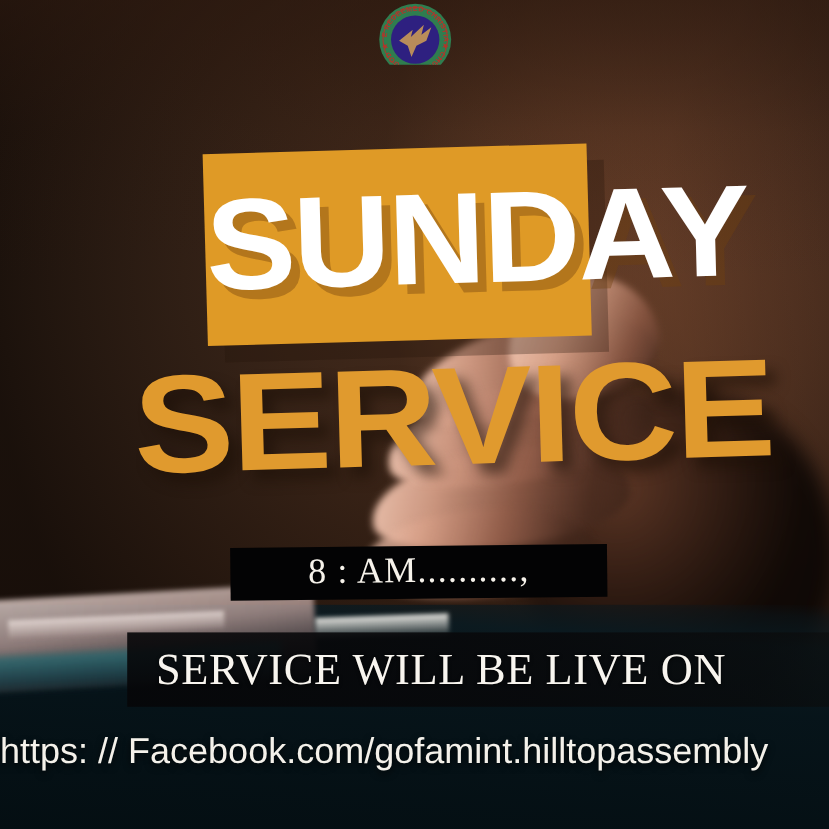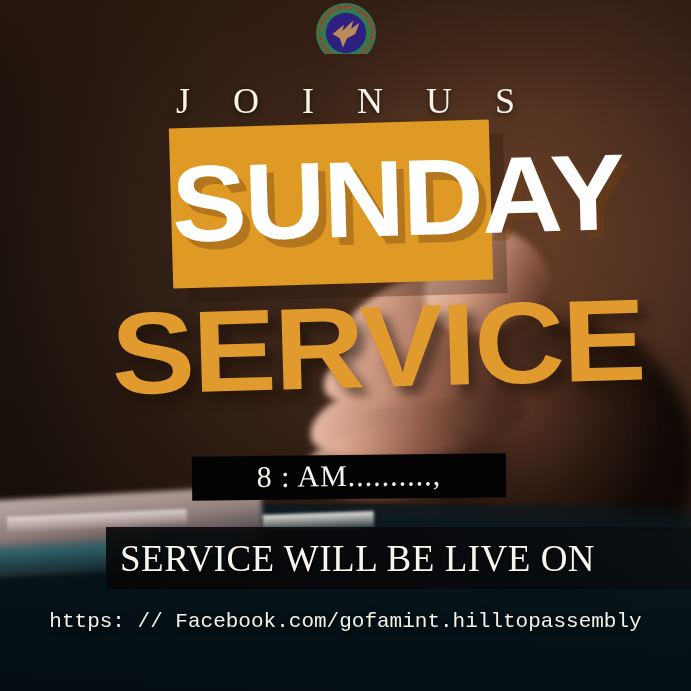--- a/index.html
+++ b/index.html
@@ -244,37 +244,36 @@
     left: 106px;
     top: 527px;
     width: 600px;
     height: 62px;
     background: linear-gradient(90deg, rgba(6,6,8,0.90) 0%, rgba(8,8,10,0.86) 55%, rgba(10,8,8,0.62) 88%, rgba(12,10,8,0.45) 100%);
     z-index: 6;
     display: flex;
     align-items: center;
   }
   .live-text {
-    padding-left: 14px;
+    padding-left: 24px;
     font-family: "Liberation Serif", serif;
     font-size: 37px;
     color: #f8f5ef;
     letter-spacing: 0.5px;
     white-space: nowrap;
     text-shadow: 0 1px 3px rgba(0,0,0,0.7);
   }
 
   .url {
     position: absolute;
     left: 0;
     top: 610px;
     width: 100%;
-    text-align: center;
-    font-family: Liberation Mono, monospace;
-    font-size: 21px;
+    font-family: Liberation Sans, sans-serif;
+    font-size: 30px;
     color: #f4f1ea;
     letter-spacing: 0px;
     white-space: nowrap;
     text-shadow: 0 2px 6px rgba(0,0,0,0.8);
     z-index: 6;
   }
 
   .watermark {
     position: absolute;
     left: 8px;
@@ -322,21 +321,20 @@
       <text font-family="Liberation Sans, sans-serif" font-size="11.5" font-weight="700" fill="#b4342a" letter-spacing="0.6">
         <textPath href="#arcTop" startOffset="50%" text-anchor="middle">THE REDEEMED CHRISTIAN</textPath>
       </text>
       <text font-family="Liberation Sans, sans-serif" font-size="11.5" font-weight="700" fill="#b4342a" letter-spacing="0.6">
         <textPath href="#arcBot" startOffset="50%" text-anchor="middle">★ CHURCH OF GOD ★</textPath>
       </text>
       <path d="M34 62 L56 44 L53 56 L74 36 L70 52 L86 40 L78 62 L62 70 L54 88 L48 70 Z" fill="#b98c5a"></path>
     </svg>
   </div>
 
-  <div class="join-us">J O I N   U S</div>
 
   <div class="gold-box"></div>
   <div class="sunday">SUNDAY</div>
 
   <div class="service">SERVICE</div>
 
   <div class="time-bar">
     <span class="time-text">8 : AM..........,</span>
   </div>
 

